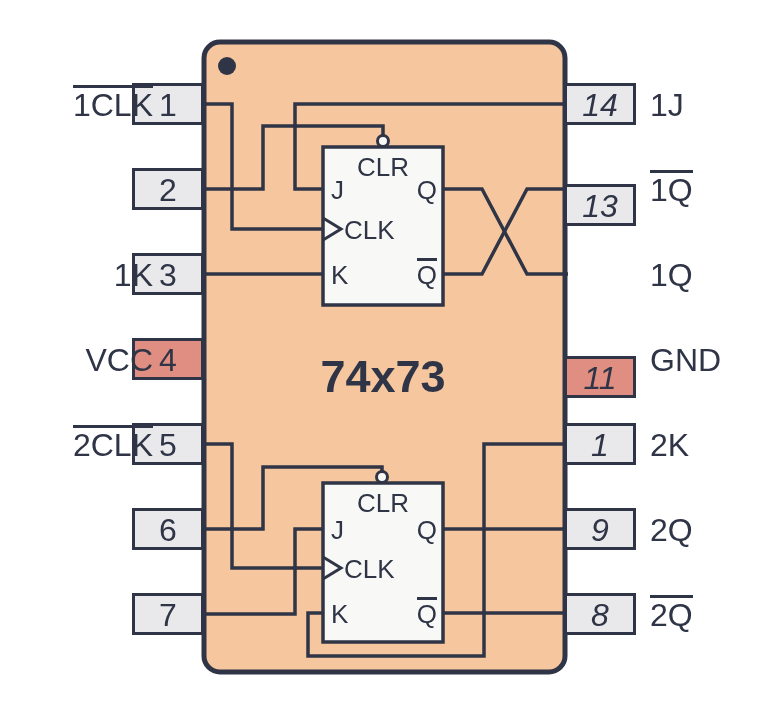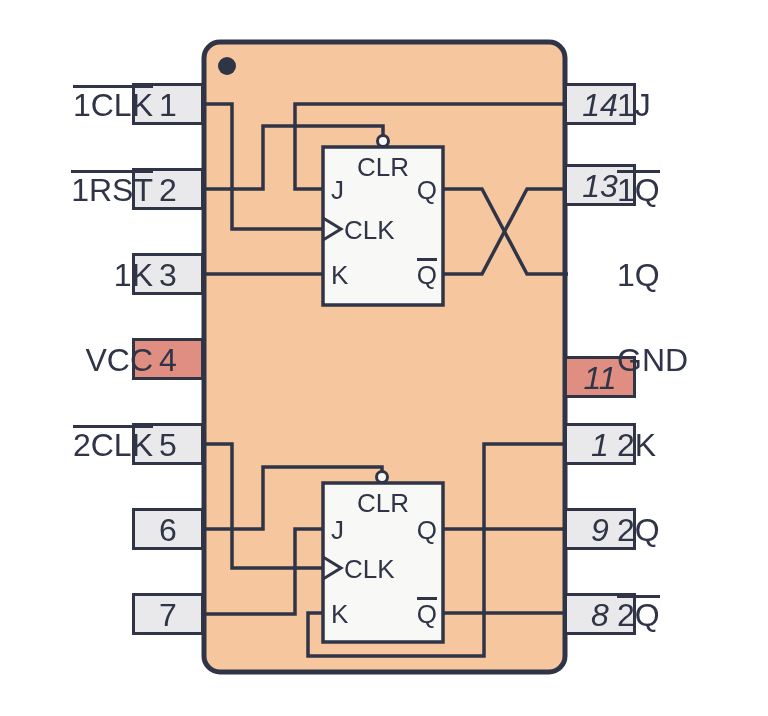--- a/index.html
+++ b/index.html
@@ -19,21 +19,21 @@
           background:var(--pingray);display:flex;align-items:center;justify-content:center;
           font-size:32px;color:var(--ink);z-index:2;}
   .pinbox.left{left:132px;}
   .pinbox.right{left:564px;font-style:italic;}
   .pinbox.power{background:var(--salmon);}
 
   
   .plabel{position:absolute;height:42px;display:flex;align-items:center;
           font-size:32px;color:var(--ink);z-index:2;}
   .plabel.pl{left:0;width:118px;justify-content:flex-end;margin-left:35px;}
-  .plabel.pr{left:617px;width:118px;justify-content:flex-start;align-items:center;}
+  .plabel.pr{left:650px;width:118px;justify-content:flex-start;align-items:center;}
 
   .lab{display:inline-block;border-top:3px solid transparent;padding-top:1px;line-height:1.06;}
   .ov .lab{border-top-color:var(--ink);}
 
   
   .fflabel{position:absolute;height:32px;display:flex;align-items:center;
            font-size:26px;color:var(--ink);z-index:2;}
   .ff-clr{width:80px;justify-content:center;}
   .ff-in{width:60px;justify-content:flex-start;}
   .ff-out{width:50px;justify-content:flex-end;}
@@ -97,42 +97,39 @@
   <div class="pinbox left" style="top:508px">
       <span class="lab">6</span>
     </div>
   <div class="pinbox left" style="top:593px">
       <span class="lab">7</span>
     </div>
 
   <div class="pinbox right" style="top:83px">
       <span class="lab">14</span>
     </div>
-  <div class="pinbox right" style="top:164px">
+  <div class="pinbox right" style="top:184px">
       <span class="lab">13</span>
     </div>
   <div class="pinbox right power" style="top:356px">
       <span class="lab">11</span>
     </div>
   <div class="pinbox right" style="top:423px">
       <span class="lab">1</span>
     </div>
   <div class="pinbox right" style="top:508px">
       <span class="lab">9</span>
     </div>
   <div class="pinbox right" style="top:593px">
       <span class="lab">8</span>
     </div>
 
   <div class="plabel pl ov" style="top:83px">
       <span class="lab">1CLK</span>
     </div>
-  <div class="plabel pl ov" style="top:168px">
-      <span class="lab">1RST</span>
-    </div>
   <div class="plabel pl" style="top:253px">
       <span class="lab">1K</span>
     </div>
   <div class="plabel pl" style="top:338px">
       <span class="lab">VCC</span>
     </div>
   <div class="plabel pl ov" style="top:423px">
       <span class="lab">2CLK</span>
     </div>
 
@@ -189,14 +186,15 @@
   <div class="fflabel ff-in" style="left:331px;top:597px">
       <span class="lab">K</span>
     </div>
   <div class="fflabel ff-out" style="left:387px;top:513px">
       <span class="lab">Q</span>
     </div>
   <div class="fflabel ff-out ov" style="left:387px;top:597px">
       <span class="lab">Q</span>
     </div>
 
+  <div class="title">74x73</div>
 
 </div>
 
 </body></html>

